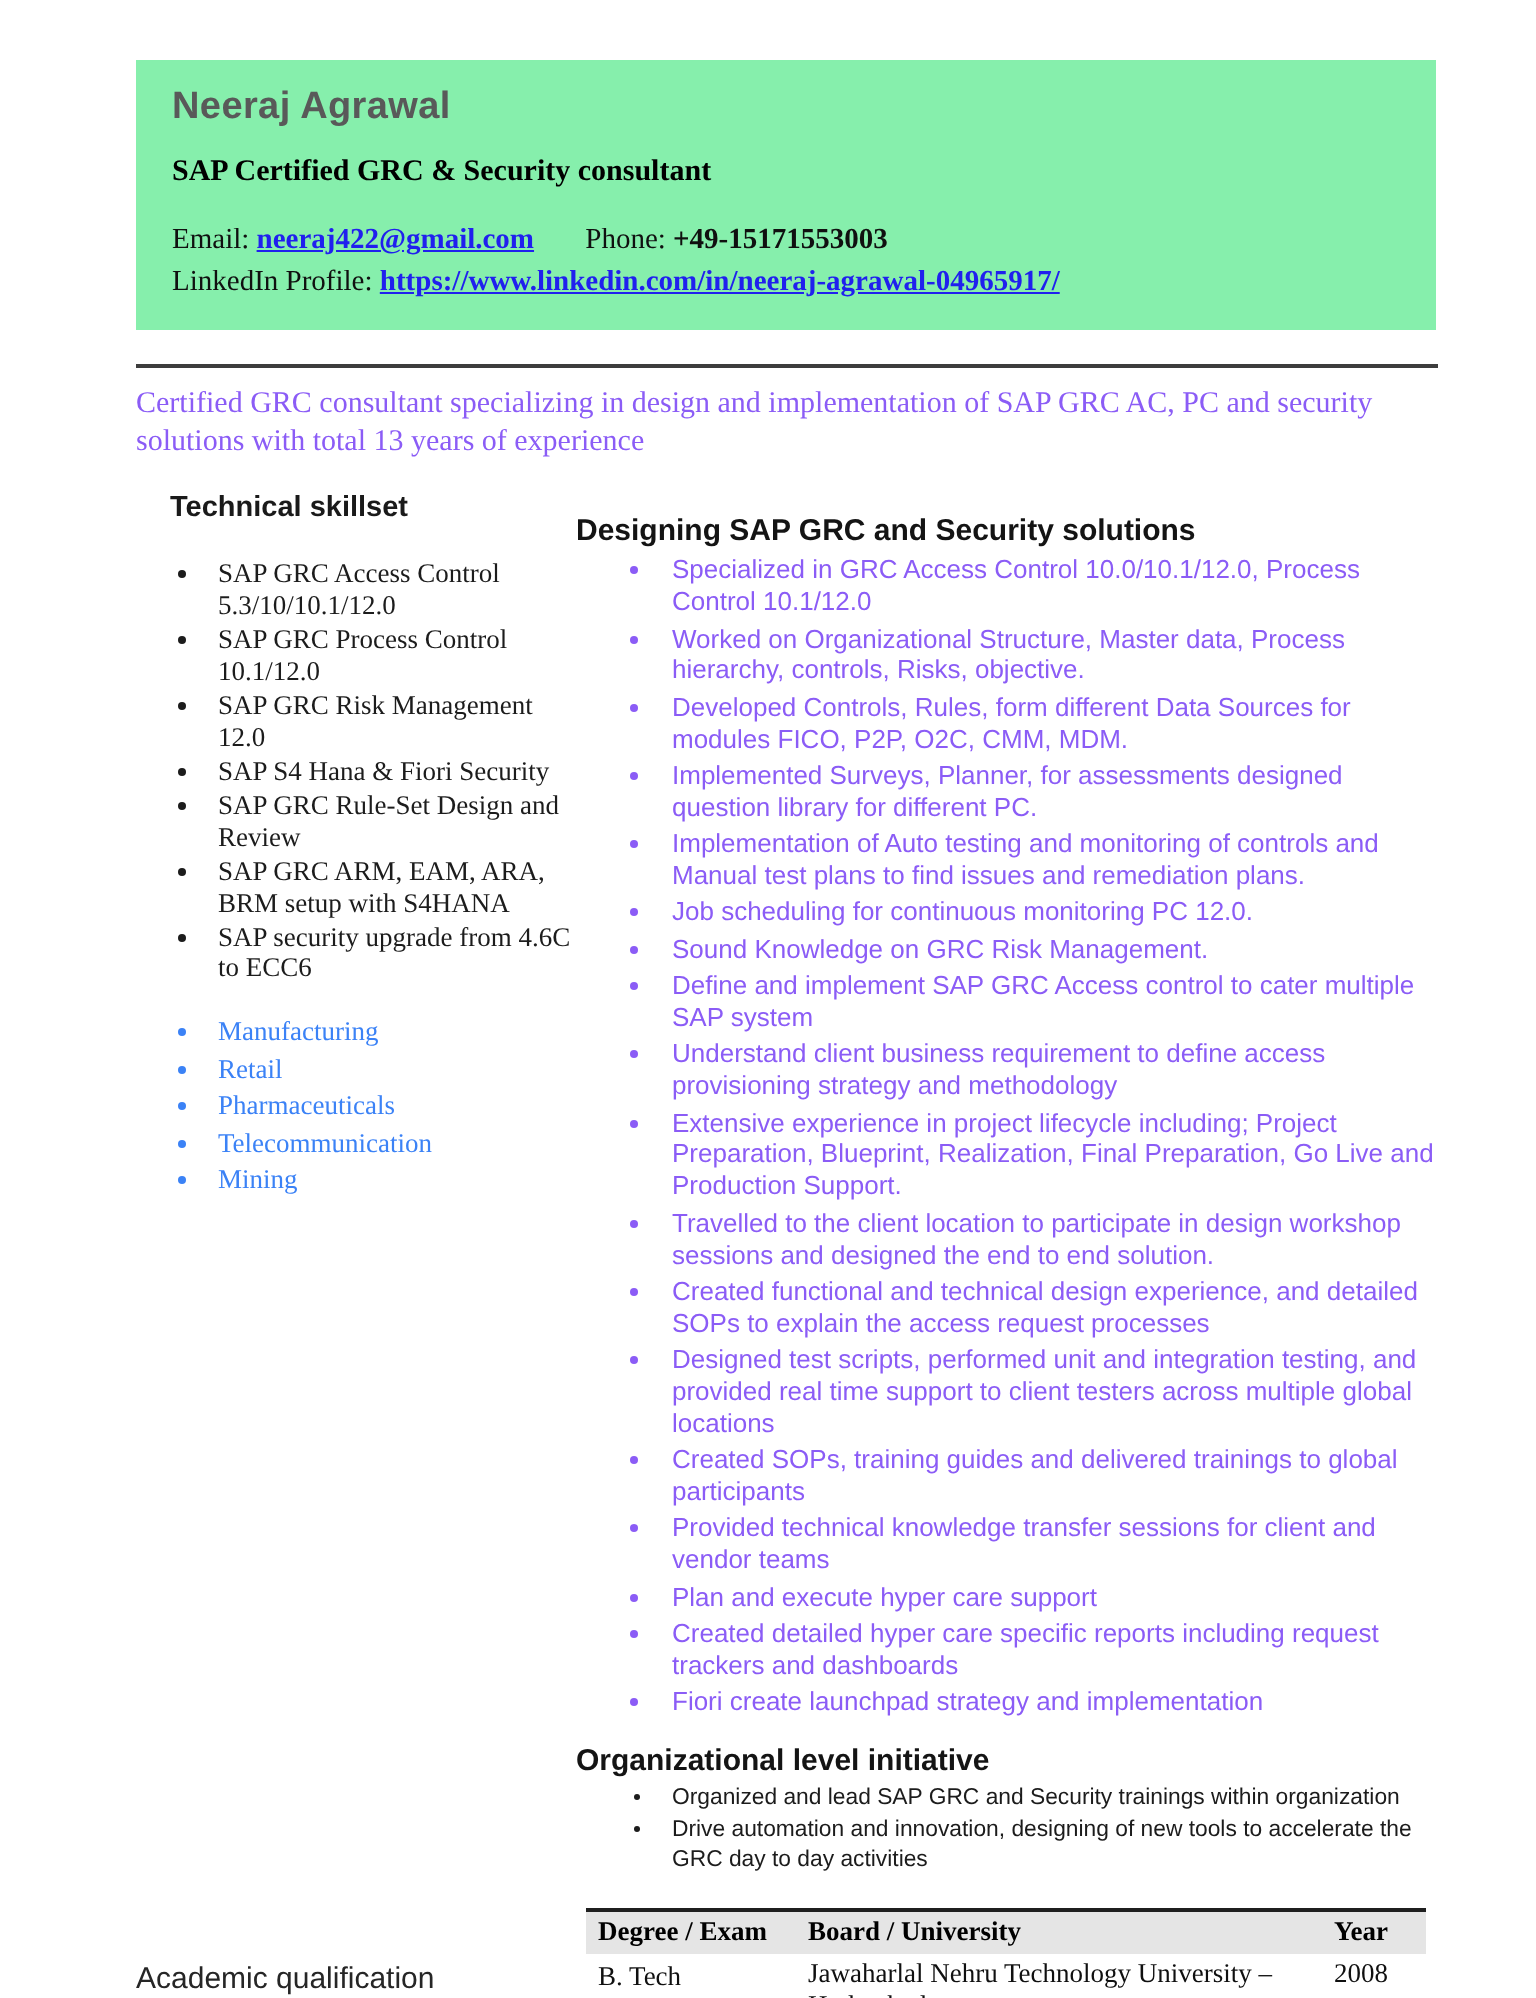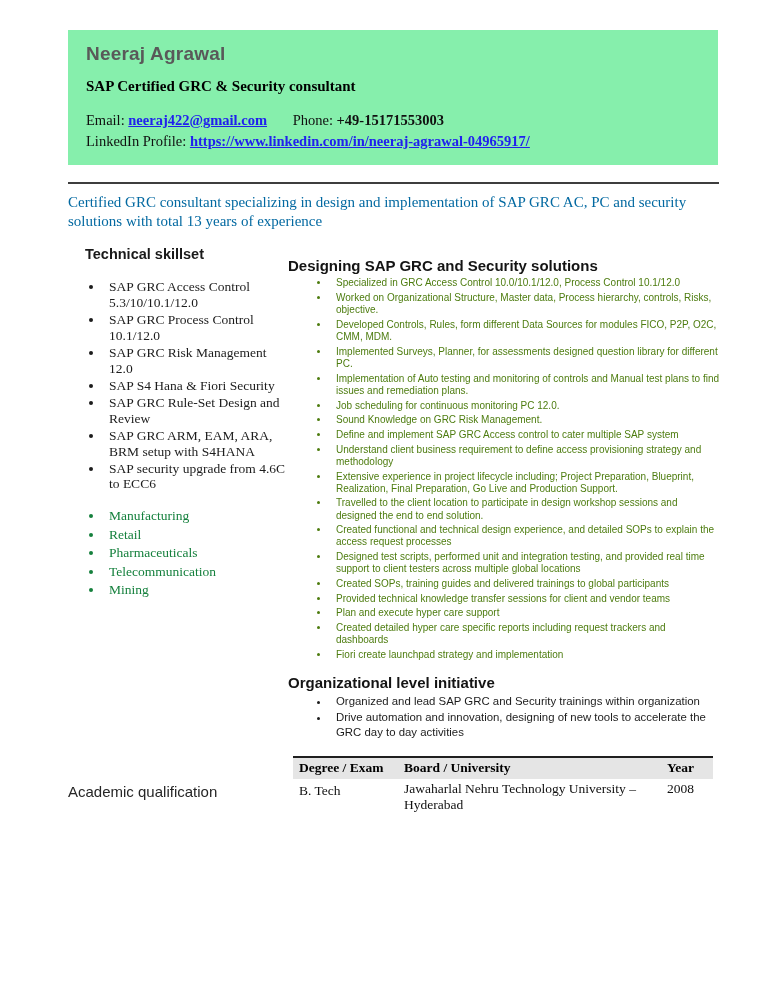--- a/index.html
+++ b/index.html
@@ -24,53 +24,53 @@
   }
   .banner .contact { margin-top:15px; font-size:14.5px; line-height:1.42; color:#101010; }
   .banner .contact a, .banner .contact .link {
     color:#2020ee; font-weight:bold; text-decoration:underline; cursor:pointer;
   }
   .banner .phone-label { margin-left:22px; }
   .banner .phone-num { font-weight:bold; }
 
   
   .rule { border:none; border-top:2px solid #3d3d3d; width:651px; margin:17px 0 0 0; }
-  .summary { margin:9px 0 0 0; width:634px; font-size:15px; line-height:1.28; color:#0369a1; }
+  .summary { margin:9px 0 0 0; width:634px; font-size:15px; line-height:1.28; color:#8b5cf6; }
 
   
   .columns { display:flex; margin-top:15px; }
   .left-col  { width:220px; box-sizing:border-box; padding-left:17px; flex:none; }
   .right-col { flex:1; }
 
   .section-h {
     font-family:"Liberation Sans", sans-serif; font-weight:bold;
     font-size:14.5px; color:#1a1a1a; margin:0;
   }
 
   .skills-list {
     margin:17px 0 0 0; padding-left:19px;
     font-size:13.5px; line-height:1.18; color:#1c1c1c;
   }
   .skills-list li { padding-left:5px; margin-bottom:1px; }
 
   .industries-h { margin-top:27px; }
   .industries-list {
     margin:16px 0 0 0; padding-left:19px;
-    font-size:13.5px; line-height:1.15; color:#15803d;
+    font-size:13.5px; line-height:1.15; color:#3b82f6;
   }
   .industries-list li { padding-left:5px; margin-bottom:3px; }
 
   .sub-h {
     font-family:"Liberation Sans", sans-serif; font-weight:bold;
     font-size:15px; color:#141414; margin:11px 0 0 0;
   }
   .exec-list {
     margin:3px 0 0 0; padding-left:42px;
     font-family:"Liberation Sans", sans-serif;
-    font-size:10px; line-height:1.22; color:#4d7c0f;
+    font-size:13px; line-height:1.22; color:#8b5cf6;
   }
   .exec-list li { padding-left:6px; margin-bottom:2.5px; }
 
   .org-h { margin-top:13px; }
   .org-list {
     margin:3px 0 0 0; padding-left:42px;
     font-family:"Liberation Sans", sans-serif;
     font-size:11.4px; line-height:1.3; color:#1c1c1c;
   }
   .org-list li { padding-left:6px; margin-bottom:1px; }

